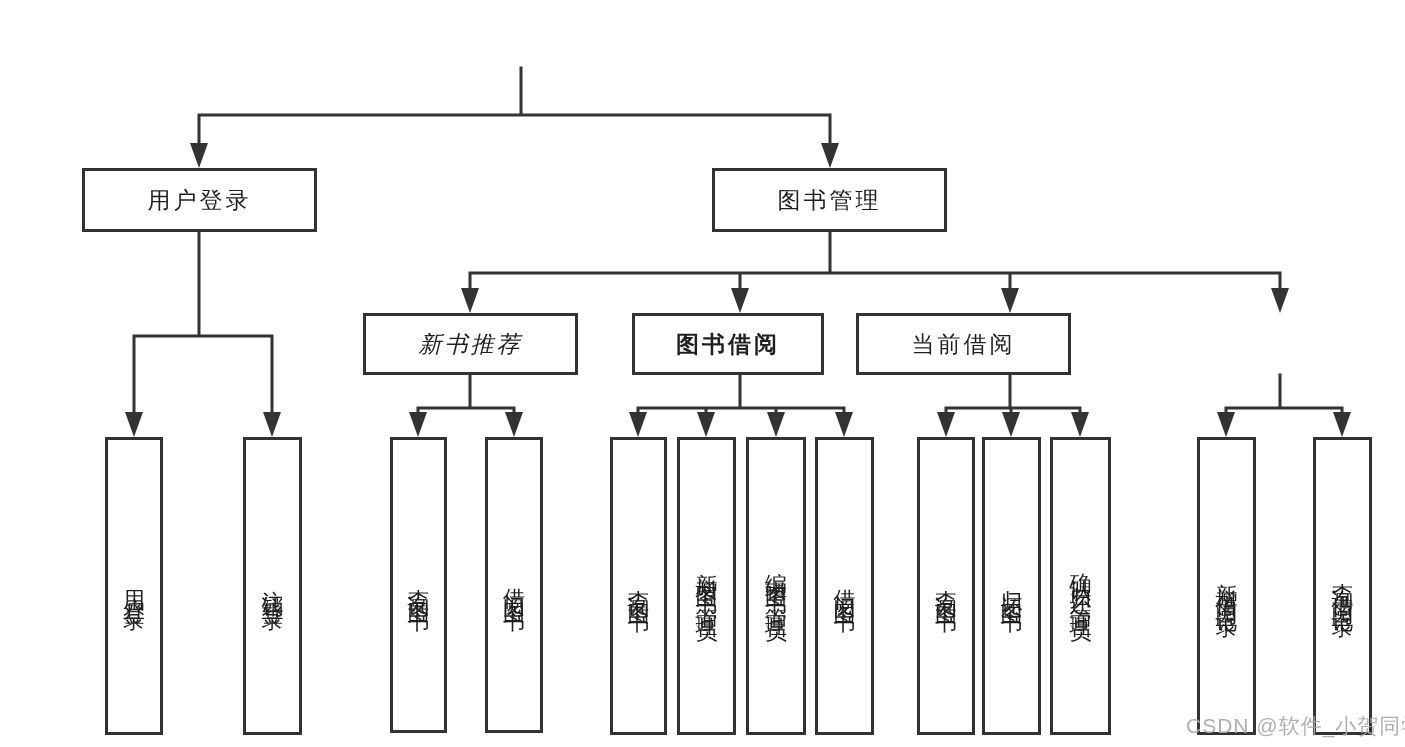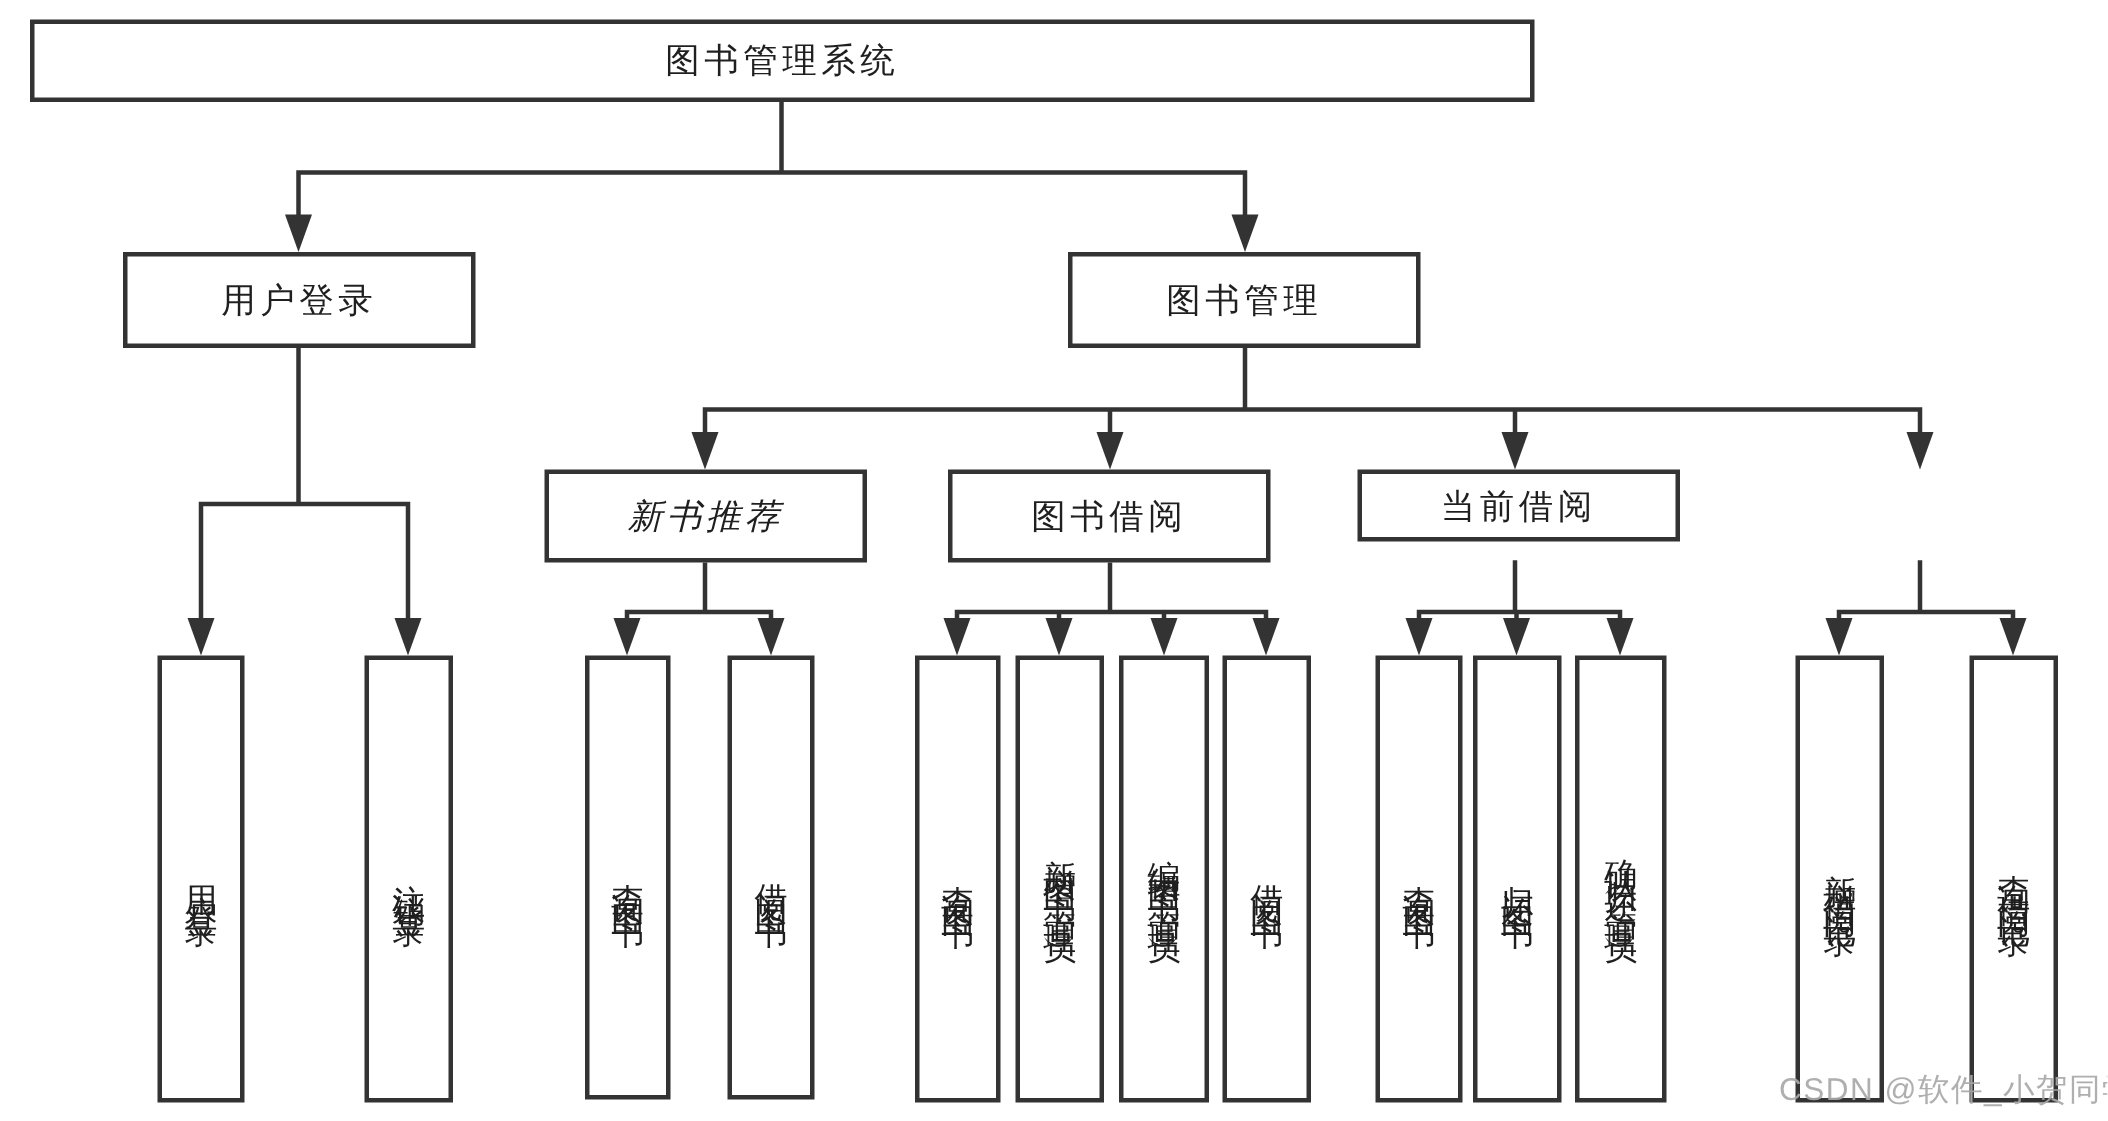--- a/index.html
+++ b/index.html
@@ -97,38 +97,35 @@
       <polygon points="776,437 767,412 785,412"></polygon>
       <polygon points="844,437 835,412 853,412"></polygon>
       <polygon points="946,437 937,412 955,412"></polygon>
       <polygon points="1011,437 1002,412 1020,412"></polygon>
       <polygon points="1080,437 1071,412 1089,412"></polygon>
       <polygon points="1226,437 1217,412 1235,412"></polygon>
       <polygon points="1342,437 1333,412 1351,412"></polygon>
     </g>
   </svg>
 
-  <div class="node h" style="left:20px; top:13px; width:1003px; height:55px;">
-    <span>图书管理系统</span>
-  </div>
 
   <div class="node h" style="left:82px; top:168px; width:235px; height:64px;">
     <span>用户登录</span>
   </div>
   <div class="node h" style="left:712px; top:168px; width:235px; height:64px;text-align:center;">
     <span>图书管理</span>
   </div>
 
   <div class="node h" style="left:363px; top:313px; width:215px; height:62px;font-style:italic;">
     <span>新书推荐</span>
   </div>
-  <div class="node h" style="left:632px; top:313px; width:215px; height:62px;">
+  <div class="node h" style="left:632px; top:313px; width:192px; height:62px;font-weight:bold;">
     <span>图书借阅</span>
   </div>
-  <div class="node h" style="left:905px; top:313px; width:215px; height:48px;">
+  <div class="node h" style="left:856px; top:313px; width:215px; height:62px;">
     <span>当前借阅</span>
   </div>
 
   <div class="node v" style="left:105px; top:437px; width:58px; height:298px;">
     <span>用户登录</span>
   </div>
   <div class="node v" style="left:243px; top:437px; width:59px; height:298px;">
     <span>注销登录</span>
   </div>
 

